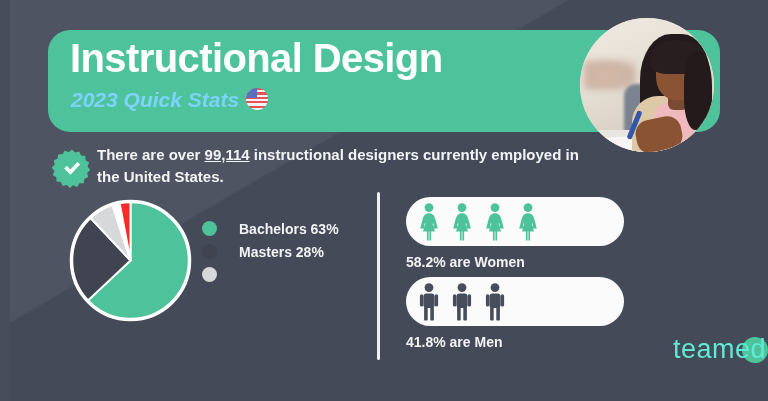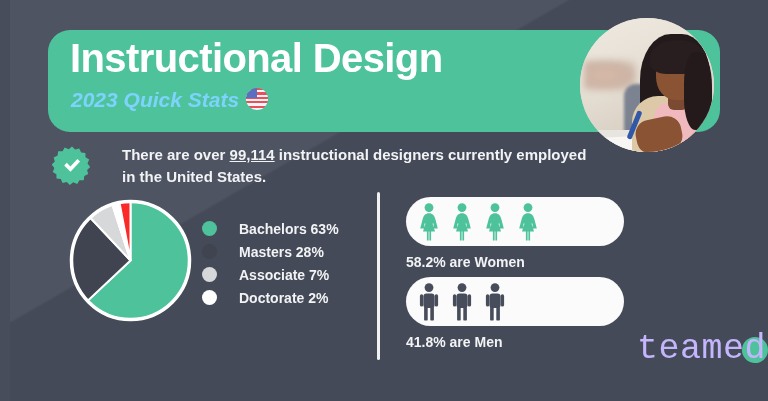--- a/index.html
+++ b/index.html
@@ -171,22 +171,22 @@
     transform: rotate(22deg);
   }
 
   
   .stat-row {
     position: absolute;
     left: 42px;
     top: 143px;
     width: 540px;
     display: flex;
-    align-items: center;
-    gap: 30px;
+    align-items: flex-end;
+    gap: 5px;
   }
   .seal-badge {
     flex: 0 0 auto;
     width: 40px;
     height: 40px;
     position: relative;
   }
   .seal-badge svg { display:block; }
   .stat-text {
     font-size: 15px;
@@ -284,24 +284,24 @@
     width: 136px;
     text-align: right;
   }
   .logo-mark {
     position: relative;
     display: inline-block;
     height: 30px;
     line-height: 30px;
   }
   .logo-word {
-    font-size: 35px;
-    color: #c4b5fd;
+    font-size: 27px;
+    color: #5eead4;
     letter-spacing: 0.5px;
-    font-family: Liberation Mono, monospace;
+    font-family: Liberation Sans, sans-serif;
     position: relative;
     z-index: 2;
   }
   .logo-blob {
     position: absolute;
     right: -2px;
     top: 3px;
     width: 26px;
     height: 26px;
     border-radius: 50%;
@@ -375,25 +375,20 @@
     <div class="legend-item">
       <span class="legend-dot" style="background: rgb(78, 195, 155);"></span>
       <span class="legend-label">Bachelors 63%</span>
     </div>
     <div class="legend-item">
       <span class="legend-dot" style="background: rgb(63, 68, 80);"></span>
       <span class="legend-label">Masters 28%</span>
     </div>
     <div class="legend-item">
       <span class="legend-dot" style="background: rgb(214, 216, 218);"></span>
-      <span class="legend-label">Associate 7%</span>
-    </div>
-    <div class="legend-item">
-      <span class="legend-dot" style="background: rgb(255, 255, 255);"></span>
-      <span class="legend-label">Doctorate 2%</span>
     </div>
   </div>
 
   <div class="divider"></div>
 
   <div class="gender-block women">
     <div class="gender-pill">
       <div class="figures" id="women-figures">
           <svg width="26" height="38" viewBox="0 0 26 38">
     <circle cx="13" cy="4.6" r="4.4" fill="#4ec39b"></circle>

